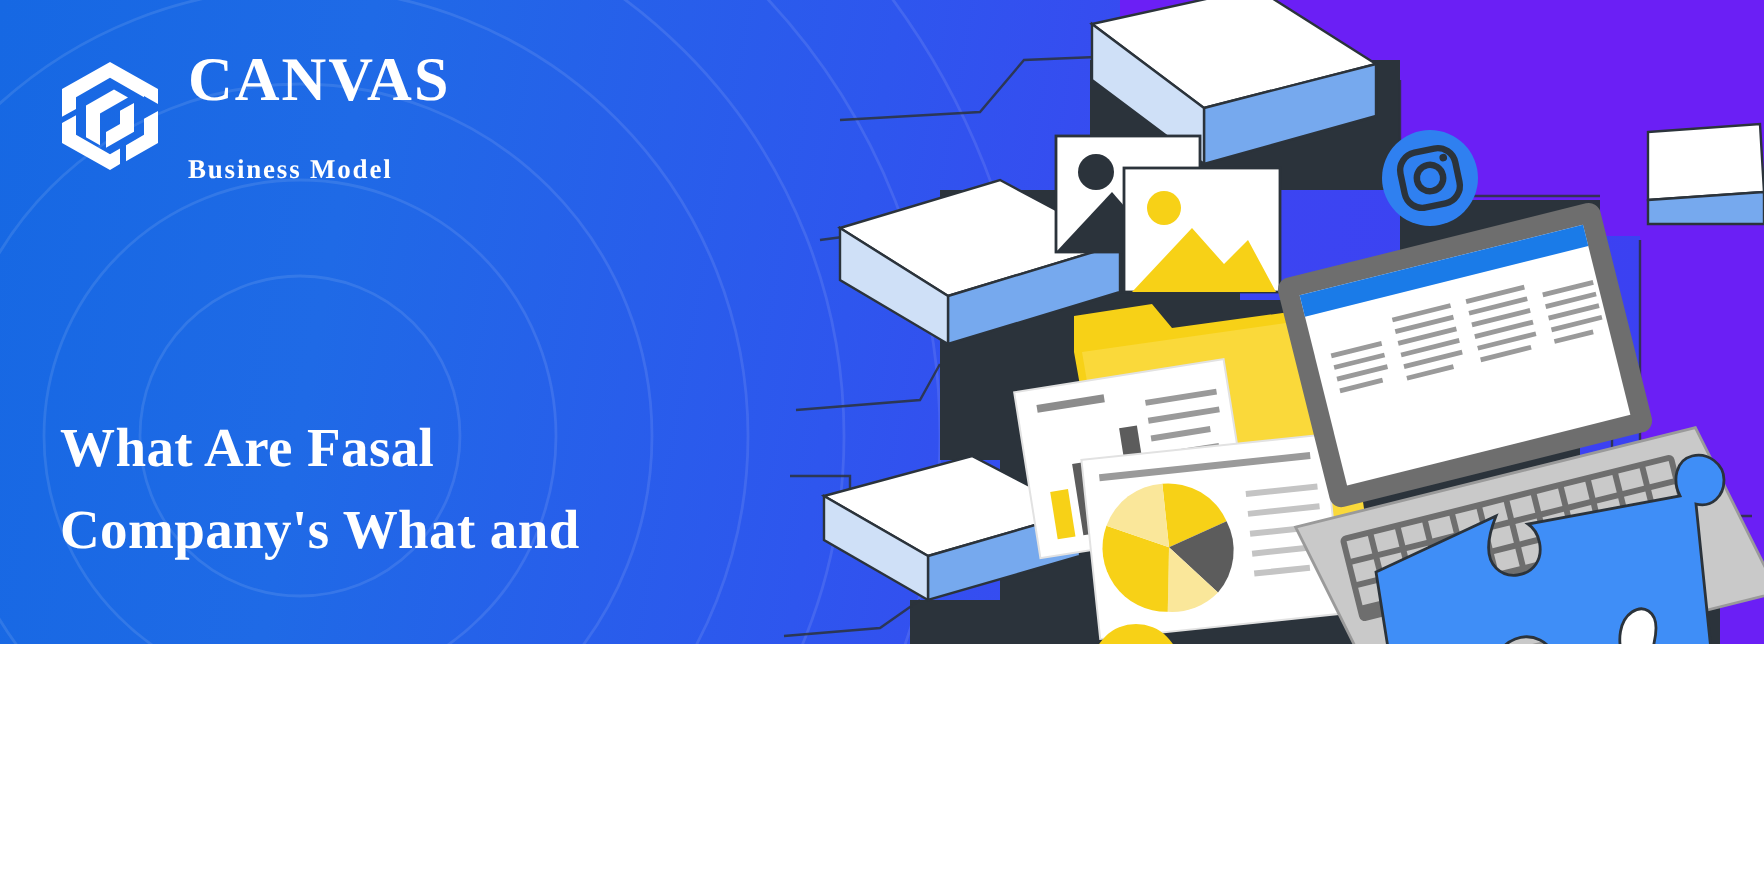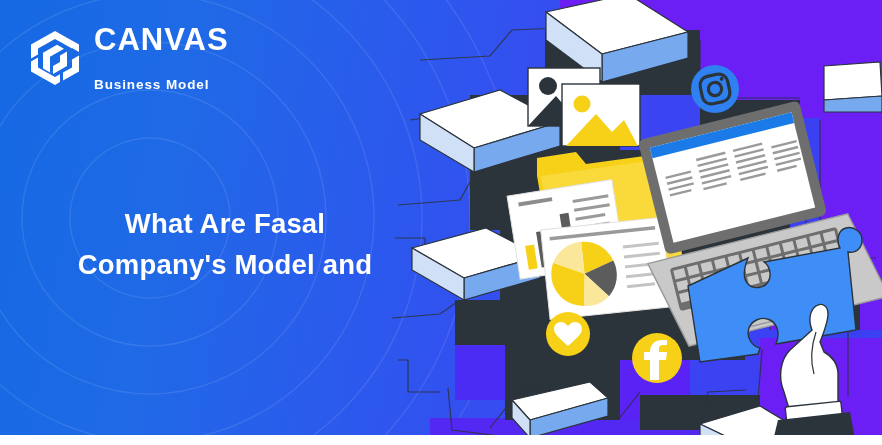--- a/index.html
+++ b/index.html
@@ -3,23 +3,23 @@
 <meta charset="utf-8">
 <style>
   html, body {
     margin: 0;
     padding: 0;
     background: #ffffff;
   }
   .banner {
     position: relative;
     width: 882px;
-    height: 435px;
+    height: 322px;
     overflow: hidden;
-    font-family: Liberation Sans, sans-serif;
+    font-family: Liberation Serif, serif;
     background: linear-gradient(100deg, #1668E3 0%, #1F6AE6 20%, #2E56EE 48%, #3C45F2 68%, #3B3FF2 100%);
   }
 
   
   .arcs {
     position: absolute;
     left: 0; top: 0;
     width: 882px; height: 445px;
     pointer-events: none;
   }
@@ -56,21 +56,21 @@
     position: absolute;
     left: 30px;
     top: 186px;
     width: 390px;
     color: #ffffff;
     font-size: 27.5px;
     font-weight: bold;
     line-height: 1.48;
     letter-spacing: 0.2px;
   }
-  .headline .ln { display: block; white-space: nowrap; text-align: center; }
+  .headline .ln { display: block; white-space: nowrap; }
 
   
   .illo {
     position: absolute;
     left: 0; top: 0;
     width: 882px; height: 445px;
   }
 </style>
 </head>
 <body>
@@ -100,21 +100,21 @@
       </g>
     </svg>
     <div class="logo-text">
       <div class="logo-title">CANVAS</div>
       <div class="logo-sub">Business Model</div>
     </div>
   </div>
 
   <h1 class="headline">
     <span class="ln">What Are Fasal</span>
-    <span class="ln">Company's Model and</span>
+    <span class="ln">Company's What and</span>
   </h1>
 
   <svg class="illo" viewBox="0 0 882 445" xmlns="http://www.w3.org/2000/svg" aria-hidden="true">
 
     <defs>
       <clipPath id="clipAll">
           <rect x="390" y="0" width="492" height="445"></rect>
         </clipPath>
     </defs>
 

